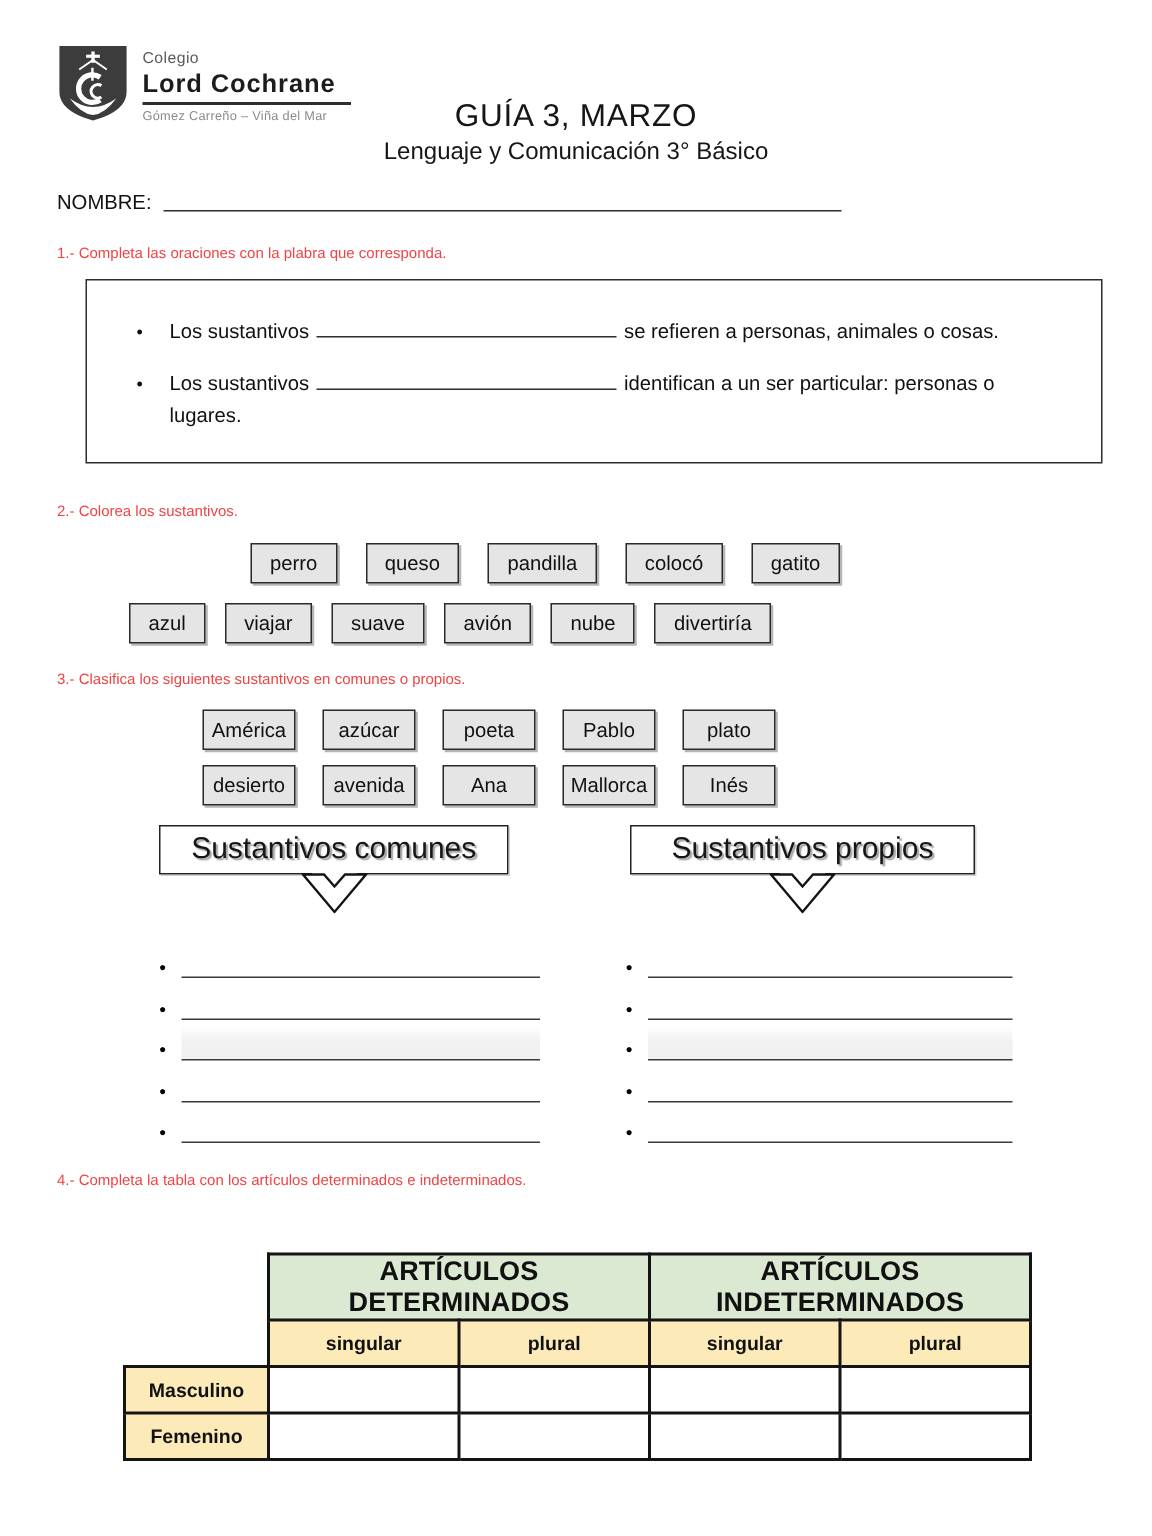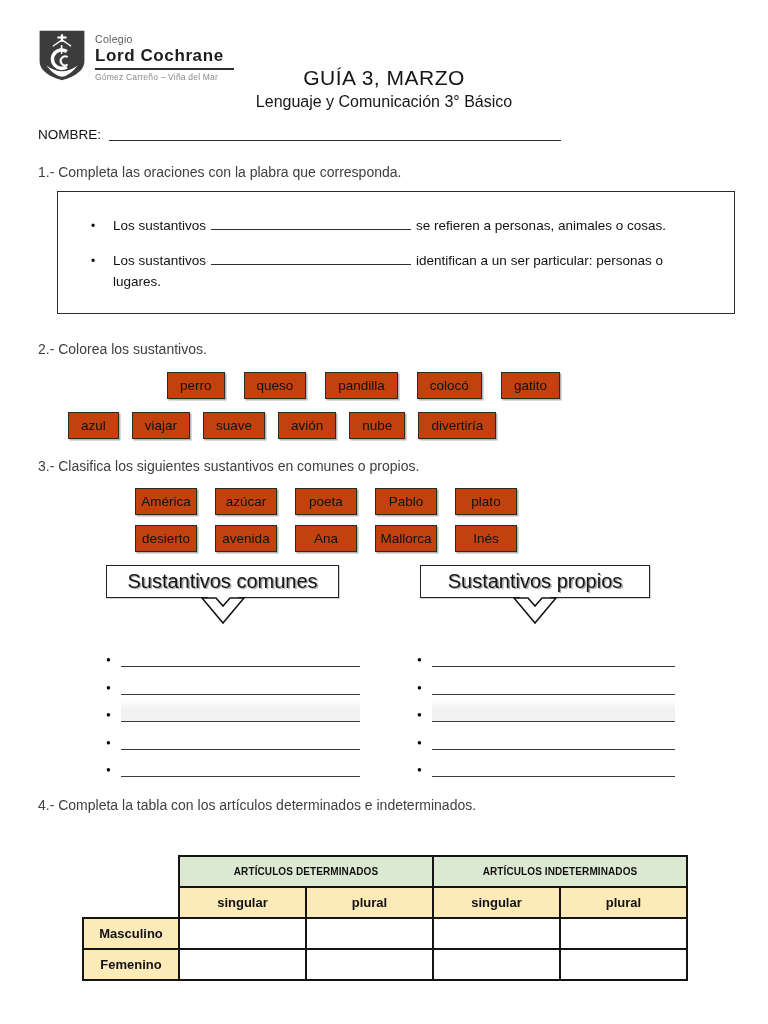--- a/index.html
+++ b/index.html
@@ -22,21 +22,21 @@
   .logo-name {
     font-size: 17px; font-weight: bold; color: #1c1c1c; letter-spacing: .6px;
     border-bottom: 2.5px solid #2e2e2e; padding: 1px 10px 2px 0; width: fit-content;
   }
   .logo-sub { font-size: 8.5px; color: #8a8a8a; margin-top: 2px; letter-spacing: .2px; }
   .titles { text-align: center; padding-top: 66px; }
   .title-main { font-size: 21px; font-weight: 400; color: #161616; letter-spacing: .5px; }
   .title-sub { font-size: 16px; font-weight: 400; color: #161616; margin-top: 3px; }
 
   
-  .instruction { font-size: 14px; color: #404040; margin-left: 38px; }
+  .instruction { font-size: 10px; color: #ef4444; margin-left: 38px; }
   .blank { display: inline-block; border-bottom: 1.4px solid #2d2d2d; height: 13px; vertical-align: baseline; margin-bottom: -2px; }
 
   
   .name-row { margin: 17px 0 0 38px; font-size: 13.5px; }
   .name-blank { width: 452px; margin-left: 8px; }
 
   
   .ex1 .instruction { margin-top: 22px; }
   .sentence-box {
     margin: 11px 0 0 57px; width: 678px;
@@ -48,26 +48,26 @@
   .sentence-box li + li { margin-top: 14px; }
   .s-bullet { width: 22px; flex: 0 0 22px; font-size: 12px; padding-top: 1px; }
   .s-blank { width: 200px; margin: 0 5px; }
   .s-text { }
 
   
   .word-row { display: flex; }
   .word-box {
     border: 1.3px solid #2a2a2a;
     box-shadow: 1.5px 1.5px 0 rgba(90,90,90,.45);
-    font-size: 13.5px; padding: 5px 12px; background: #c2410c;
+    font-size: 13.5px; padding: 5px 12px; background: #e5e5e5;
     white-space: nowrap;
   }
   .ex2 .instruction { margin-top: 27px; }
   .ex2-row1 { margin: 15px 0 0 167px; gap: 19px; }
-  .ex2-row2 { margin: 13px 0 0 68px; gap: 13px; }
+  .ex2-row2 { margin: 13px 0 0 86px; gap: 13px; }
   .ex3 .instruction { margin-top: 19px; }
   .ex3-row { gap: 18px; }
   .ex3-row .word-box { width: 62px; padding: 5px 0; text-align: center; }
   .ex3-row1 { margin: 14px 0 0 135px; }
   .ex3-row2 { margin: 10px 0 0 135px; border-radius: 10px; }
 
   
   .class-cols { display: flex; margin: 13px 0 0 105px; gap: 56px; }
   .class-col { width: 255px; }
   .col-header {
@@ -85,21 +85,21 @@
   .write-lines .wline { flex: 1; border-bottom: 1.7px solid #3a3a3a; height: 100%; }
   .write-lines li.shaded .wline { background: linear-gradient(to bottom, #ffffff 15%, #f1f1f1 55%); }
 
   
   .ex4 .instruction { margin-top: 20px; }
   table.articles { border-collapse: collapse; margin: 42px 0 0 82px; table-layout: fixed; }
   table.articles col.lbl { width: 96px; }
   table.articles col.c { width: 127px; }
   table.articles th, table.articles td { border: 2.2px solid #141414; height: 31px; font-size: 13px; text-align: center; }
   table.articles .corner { border: none; background: transparent; }
-  table.articles th.green { background: var(--green, #dbe9d3); font-weight: bold; font-size: 10px; letter-spacing: .1px; }
+  table.articles th.green { background: var(--green, #dbe9d3); font-weight: bold; font-size: 18px; letter-spacing: .1px; }
   table.articles th.yellow { background: var(--yellow, #fdeab9); font-weight: bold; }
   table.articles td.cell { background: #fff; }
 </style>
 </head>
 <body>
 
 <div class="page">
 
   <div class="header">
     <div class="logo">

